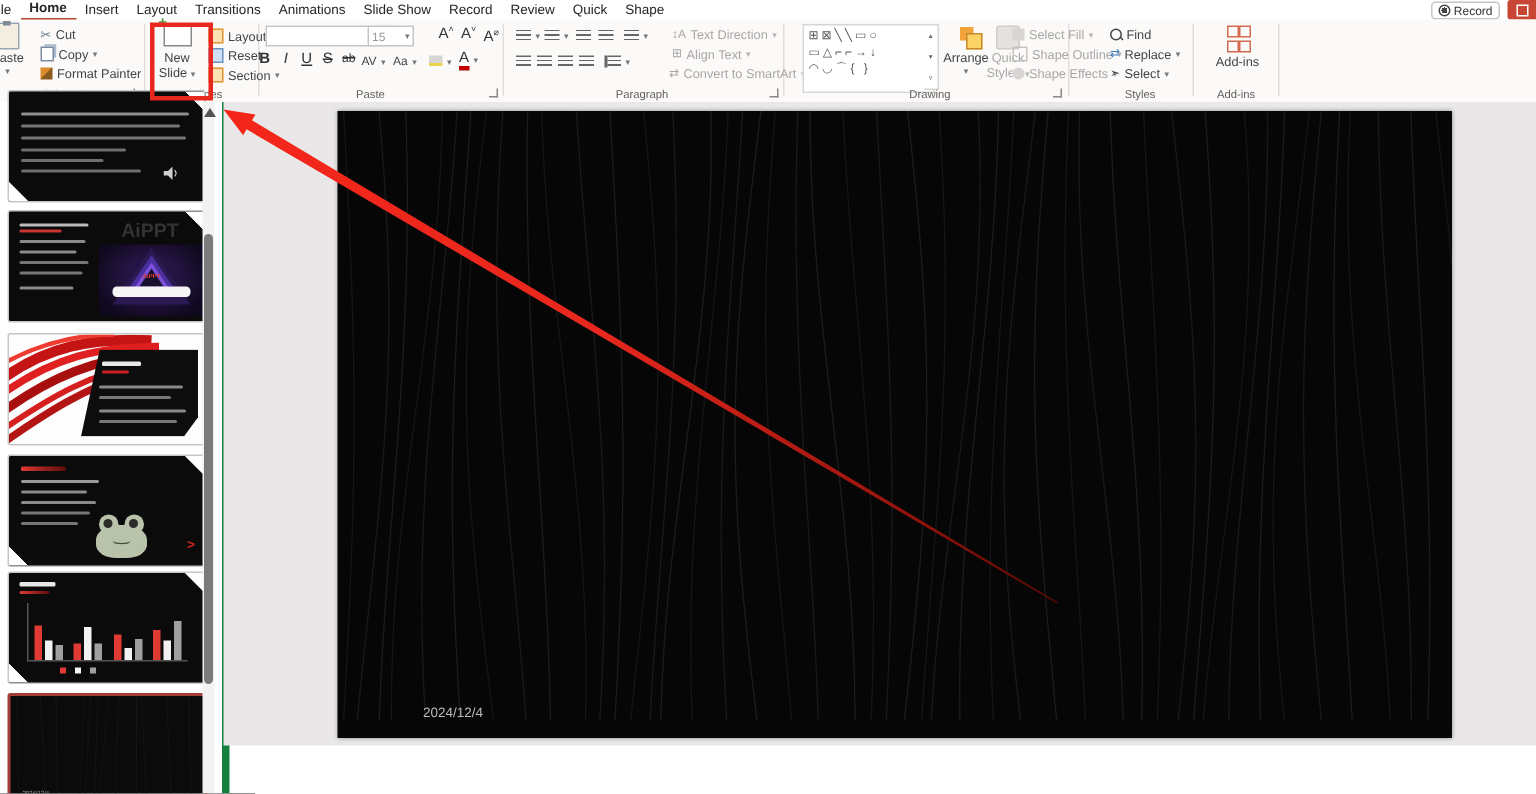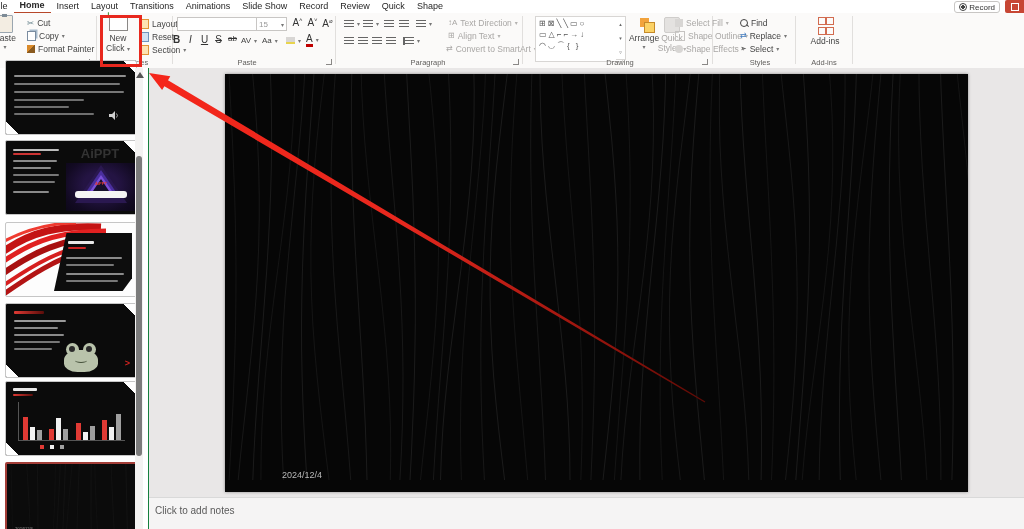--- a/index.html
+++ b/index.html
@@ -128,21 +128,21 @@
     <div class="rsm" style="left:27px;top:30px">
         <span style="width:8px;height:8px;background:linear-gradient(135deg,#d98a2b 0 50%,#8a5a1f 50%);display:inline-block"></span>
         <span>Format Painter</span>
       </div>
     <div class="g-label" style="left:0;width:80px">Clipboard</div>
     <div class="launcher" style="left:84px"></div>
 
     <div class="bigbtn" style="left:101px;top:3px;width:34px">
       <span class="newslide-ic"></span>
       <span style="margin-top:2px">New</span>
-      <span><span>Click</span> <span class="chev">▾</span></span>
+      <span><span>Slide</span> <span class="chev">▾</span></span>
     </div>
     <div class="rsm" style="left:139px;top:5px">
         <span class="icon-sq"></span>
         <span>Layout</span>
         <span class="chev">▾</span>
       </div>
     <div class="rsm" style="left:139px;top:18px">
         <span class="icon-sq" style="background:#cfe0f4;border-color:#6f93bd"></span>
         <span>Reset</span>
       </div>
@@ -150,21 +150,21 @@
         <span class="icon-sq"></span>
         <span>Section</span>
         <span class="chev">▾</span>
       </div>
     <div class="g-label" style="left:110px;width:56px">Slides</div>
 
     <div class="combo" style="left:177px;top:4px;width:80px">
         <span></span>
         <span class="chev">▾</span>
       </div>
-    <div class="combo" style="left:256px;top:4px;width:25px">
+    <div class="combo" style="left:245px;top:4px;width:25px">
         <span>15</span>
         <span class="chev">▾</span>
       </div>
     <div class="fontbtn" style="left:291px;top:4px"><span>A</span><sup style="font-size:6px">˄</sup></div>
     <div class="fontbtn" style="left:306px;top:4px"><span>A</span><sup style="font-size:6px">˅</sup></div>
     <div class="fontbtn" style="left:321px;top:4px"><span>A</span><sup style="font-size:6px">⌀</sup></div>
     <div class="fontbtn" style="left:170px;top:21px;font-weight:bold">B</div>
     <div class="fontbtn" style="left:184px;top:21px;font-style:italic">I</div>
     <div class="fontbtn" style="left:198px;top:21px;text-decoration:underline">U</div>
     <div class="fontbtn" style="left:212px;top:21px;text-decoration:line-through">S</div>
@@ -479,23 +479,20 @@
           <path d="M 668.6 -10 L 667.3 16 L 666.1 42 L 665.2 68 L 664.6 94 L 664.3 120 L 664.3 146 L 664.7 172 L 665.3 198 L 666.2 224 L 667.4 250 L 668.8 276 L 670.2 302 L 671.8 328 L 673.4 354 L 675.0 380 L 676.4 406" fill="none" stroke="#1e1e1e" stroke-width="0.9" opacity="0.95"></path>
           <path d="M 675.7 -10 L 674.5 16 L 673.7 42 L 673.6 68 L 674.1 94 L 675.2 120 L 676.8 146 L 678.8 172 L 681.3 198 L 684.0 224 L 687.0 250 L 690.0 276 L 692.9 302 L 695.7 328 L 698.2 354 L 700.3 380 L 701.9 406" fill="none" stroke="#1e1e1e" stroke-width="0.9" opacity="0.65"></path>
           <path d="M 693.9 -10 L 694.1 16 L 694.8 42 L 695.9 68 L 697.3 94 L 699.1 120 L 701.0 146 L 703.2 172 L 705.3 198 L 707.5 224 L 709.6 250 L 711.5 276 L 713.1 302 L 714.4 328 L 715.3 354 L 715.8 380 L 715.9 406" fill="none" stroke="#1e1e1e" stroke-width="0.9" opacity="0.8"></path>
           <path d="M 715.3 -10 L 716.1 16 L 717.2 42 L 718.4 68 L 719.7 94 L 721.1 120 L 722.5 146 L 723.9 172 L 725.1 198 L 726.2 224 L 727.1 250 L 727.7 276 L 728.1 302 L 728.2 328 L 728.0 354 L 727.6 380 L 726.9 406" fill="none" stroke="#1e1e1e" stroke-width="0.9" opacity="0.95"></path>
           <path d="M 731.3 -10 L 733.9 16 L 736.7 42 L 739.5 68 L 742.2 94 L 744.7 120 L 746.9 146 L 748.8 172 L 750.2 198 L 751.1 224 L 751.5 250 L 751.3 276 L 750.6 302 L 749.3 328 L 747.6 354 L 745.4 380 L 743.0 406" fill="none" stroke="#1e1e1e" stroke-width="0.9" opacity="0.65"></path>
         </svg>
       <div class="slide-date">2024/12/4</div>
     </div>
   </div>
 
-  <div class="notes">
-    <div class="notes-text">Click to add notes</div>
-  </div>
 
   <div class="annot-box"></div>
   <svg id="annot-svg" width="1024" height="529" viewBox="0 0 1024 529">
     <defs>
       <linearGradient id="arrgrad" gradientUnits="userSpaceOnUse" x1="149" y1="73" x2="705" y2="402">
         <stop offset="0" stop-color="#f5261a"></stop>
           <stop offset="0.45" stop-color="#e8281e"></stop>
         <stop offset="0.85" stop-color="#8c120b"></stop>
           <stop offset="1" stop-color="#5d0a05"></stop>
       </linearGradient>

